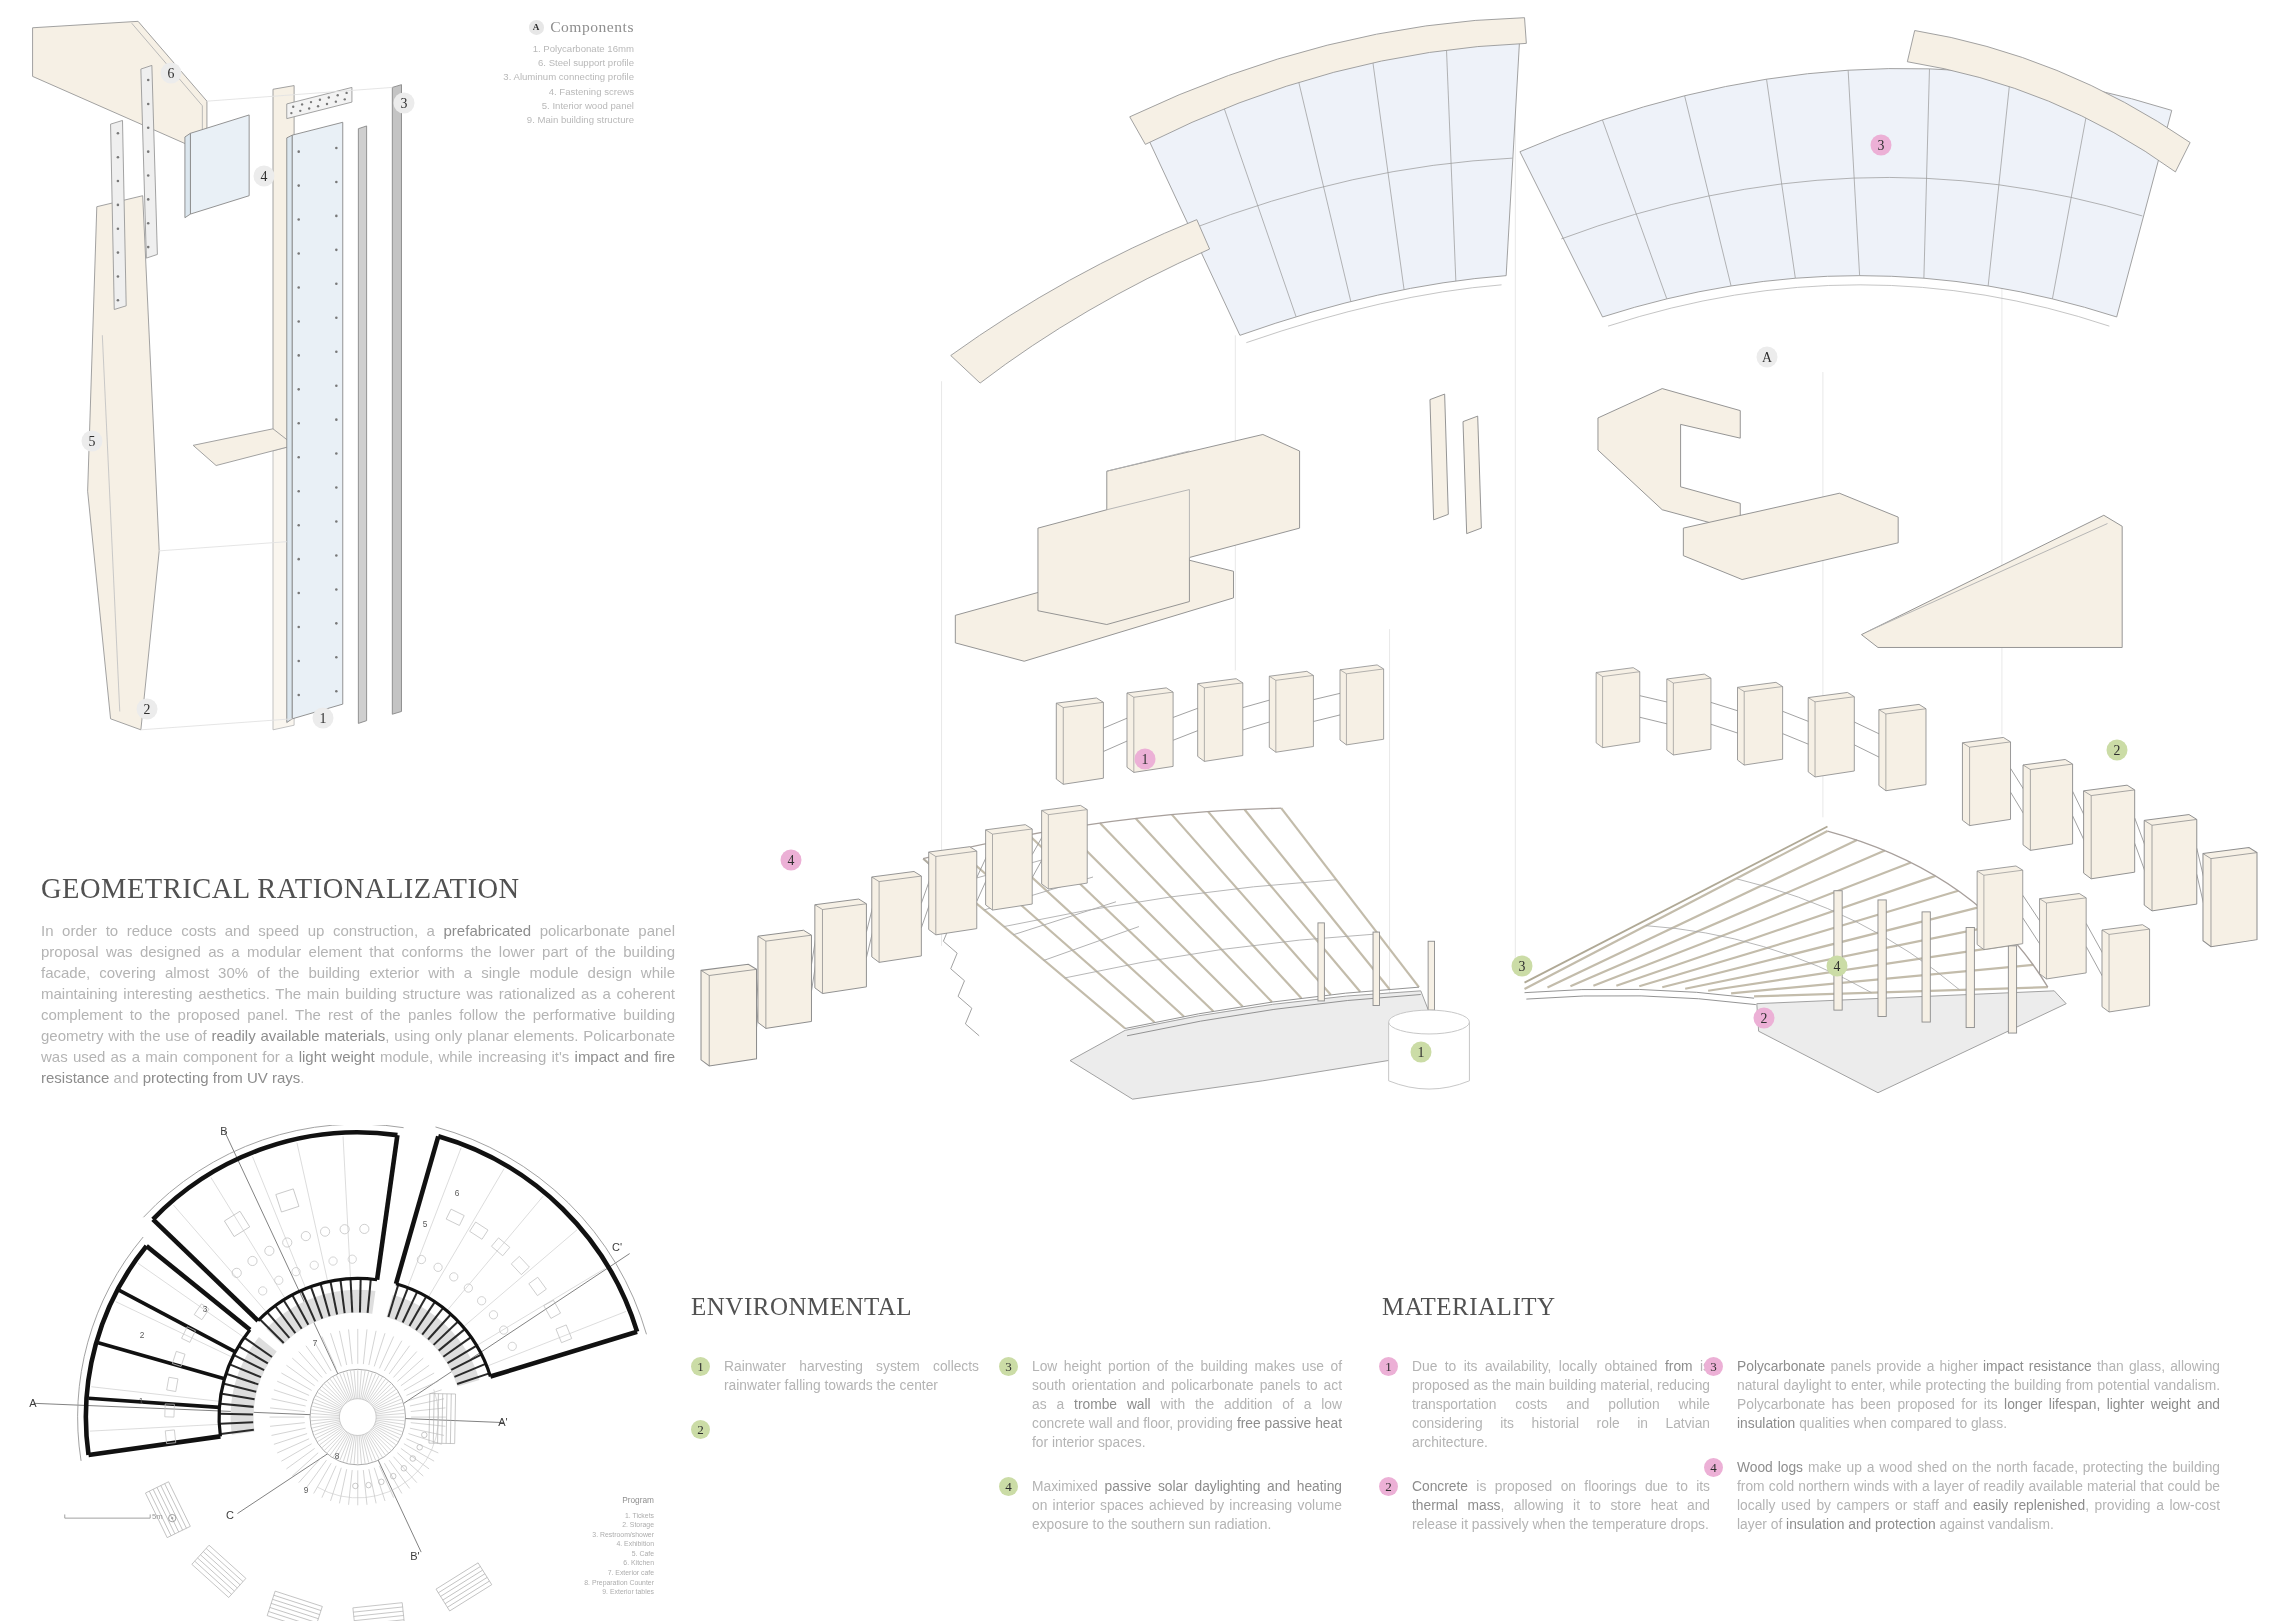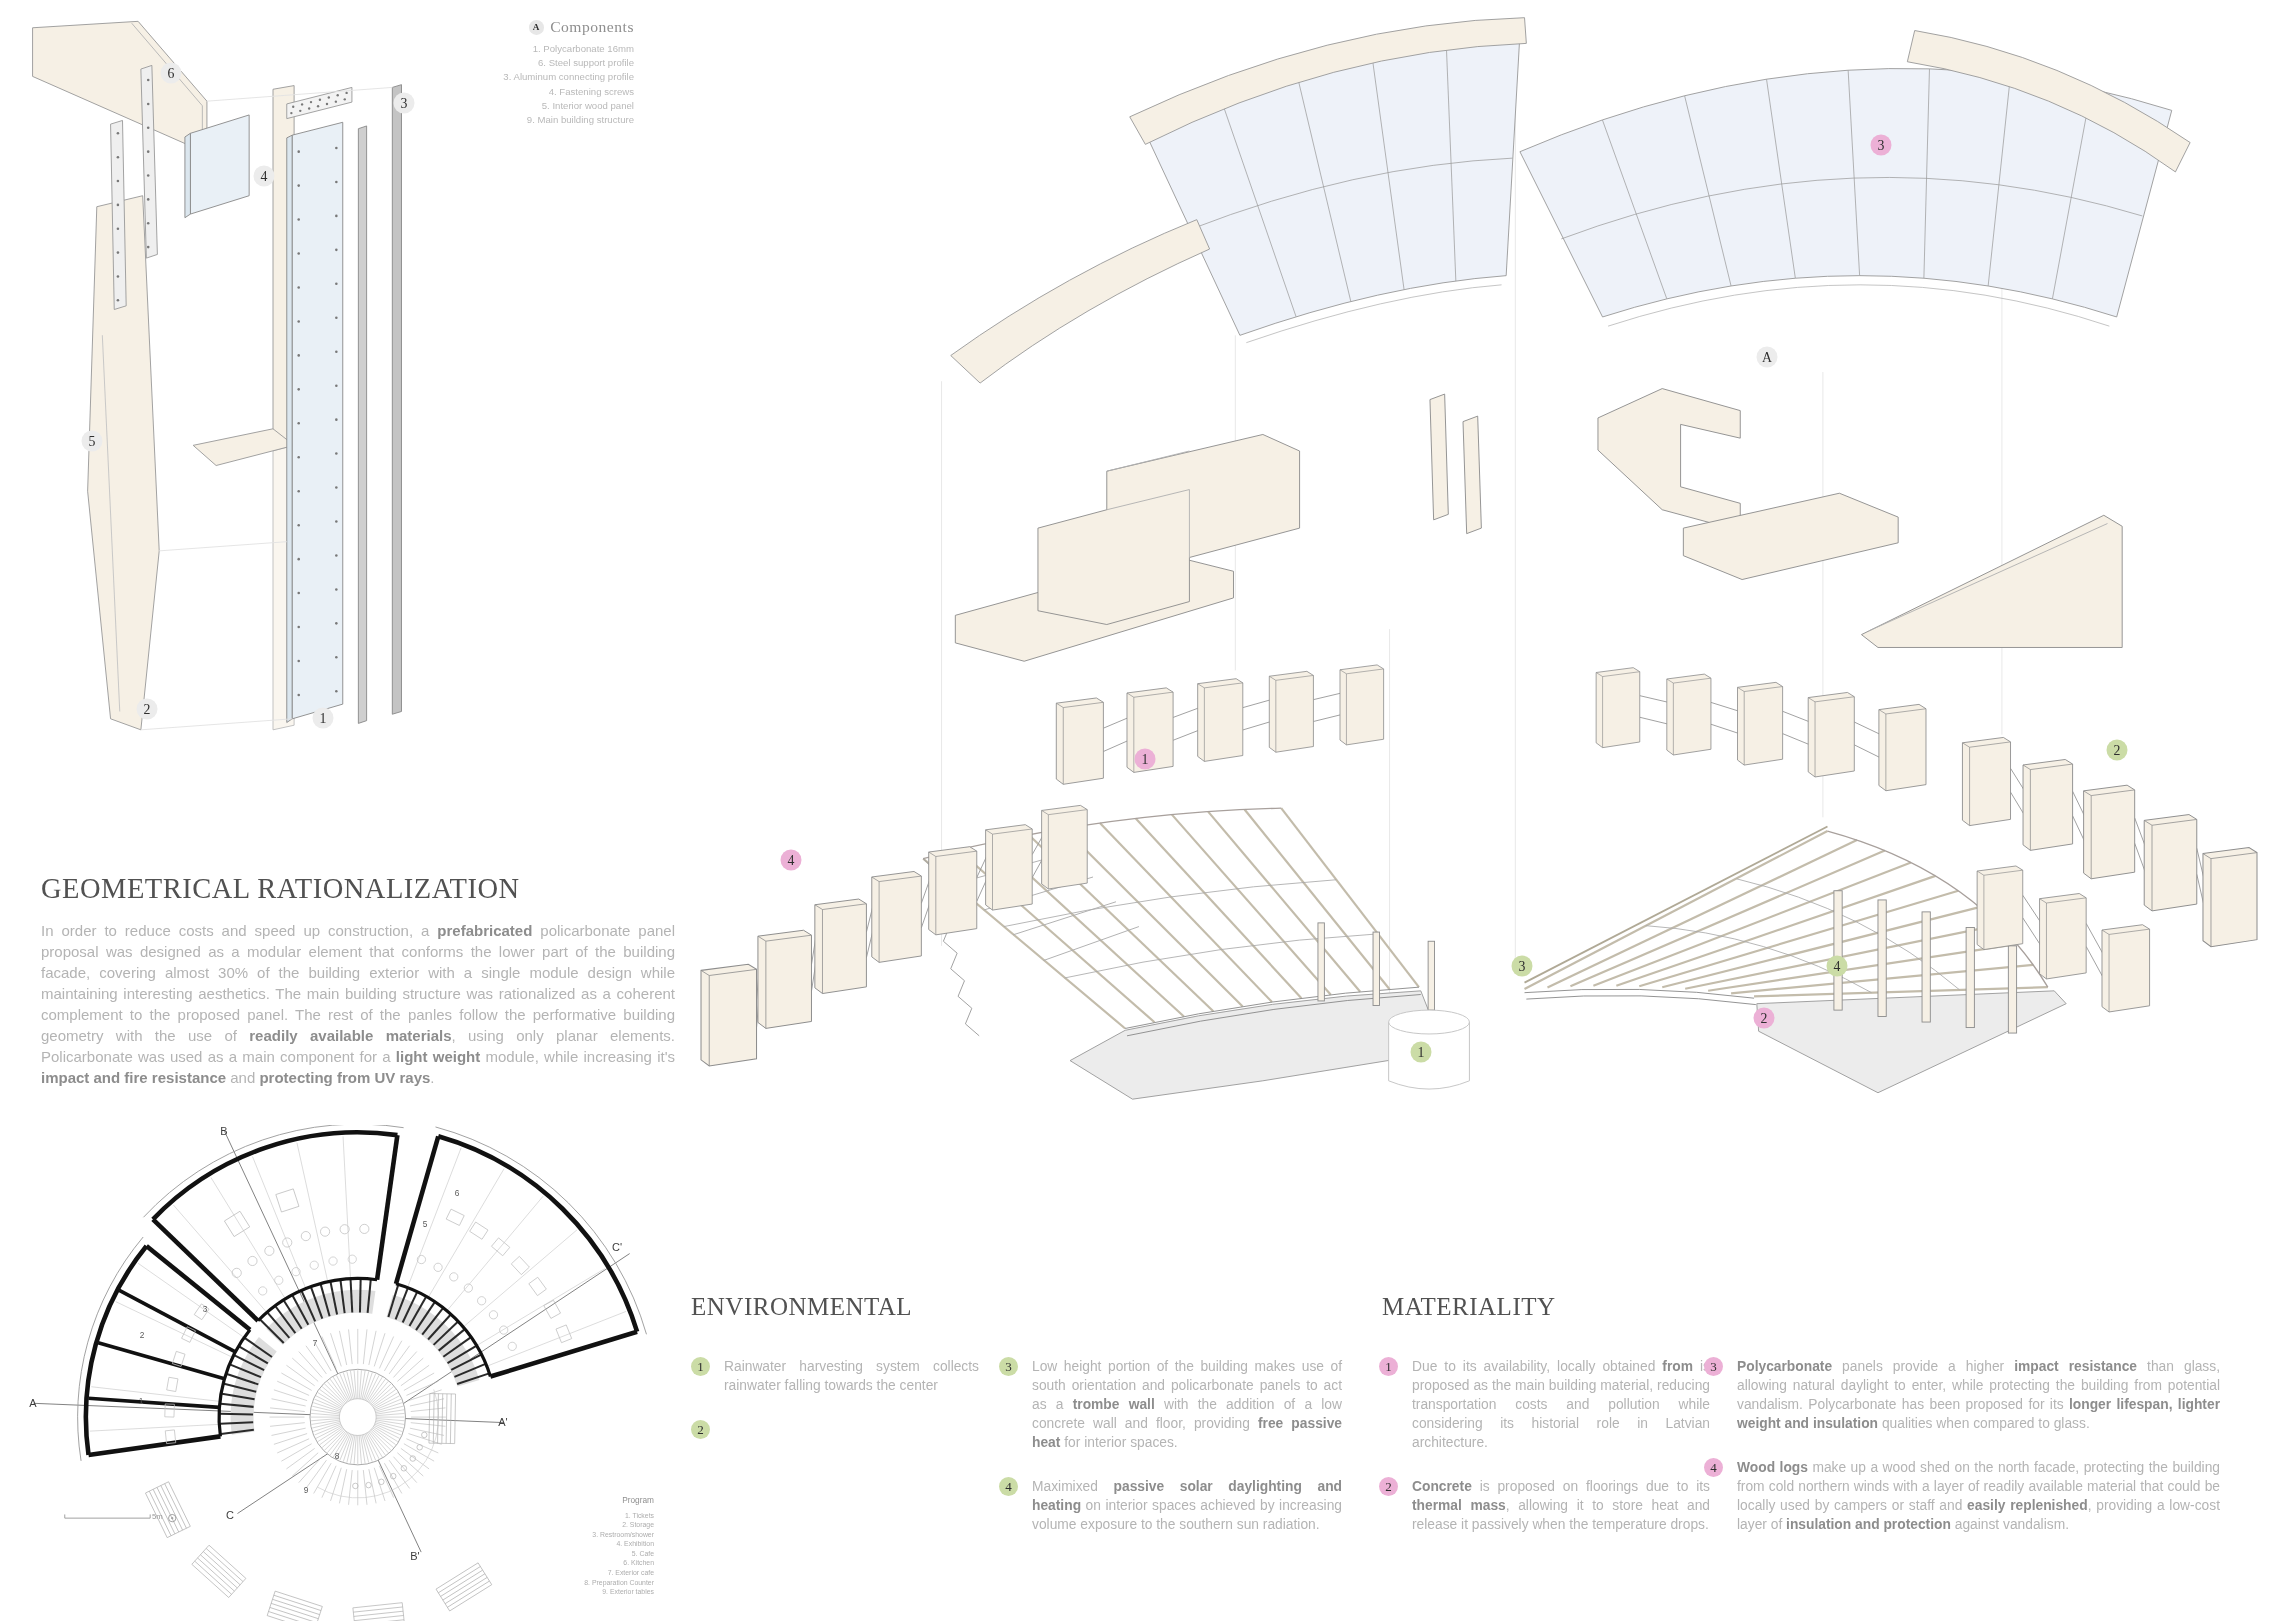--- a/index.html
+++ b/index.html
@@ -11,21 +11,21 @@
   #legend{position:absolute;left:439px;top:18.4px;width:195px;text-align:right;}
   #legend .ttl{display:flex;justify-content:flex-end;align-items:center;gap:6.4px;
     font-family:"Liberation Serif",serif;font-size:15.6px;color:#8f8f8f;letter-spacing:0.5px;margin-bottom:5.5px;}
   #legend .amark{width:14.7px;height:14.7px;border-radius:50%;background:#e7e7e7;color:#2e2e2e;
     font:bold 9.2px "Liberation Serif",serif;display:flex;align-items:center;justify-content:center;}
   #legend .line{font-size:9.6px;line-height:14.2px;color:#b9b9b9;}
   
   #geo{position:absolute;left:41px;top:849px;width:634px;margin-top:24px;}
   #geo h1{font-size:28.5px;letter-spacing:0.5px;}
   #geo .para{margin-top:14.7px;font-size:15px;line-height:21px;color:#b4b4b4;text-align:justify;}
-  .b{color:#8d8d8d;font-weight:bold;}
+  .b{color:#8d8d8d;font-weight:normal;}
   
   .sect-h{position:absolute;font-size:25px;letter-spacing:0.5px;}
   .col{position:absolute;}
   .item{position:relative;padding-left:33px;margin-bottom:25px;font-size:13.8px;line-height:19px;
         color:#b4b4b4;text-align:justify;}
   .item .nbadge{position:absolute;left:0;top:0;width:19px;height:19px;border-radius:50%;
         display:flex;align-items:center;justify-content:center;
         font:13px "Liberation Serif",serif;color:#2e2e2e;}
   
   .badge{position:absolute;width:21px;height:21px;border-radius:50%;transform:translate(-50%,-50%);

